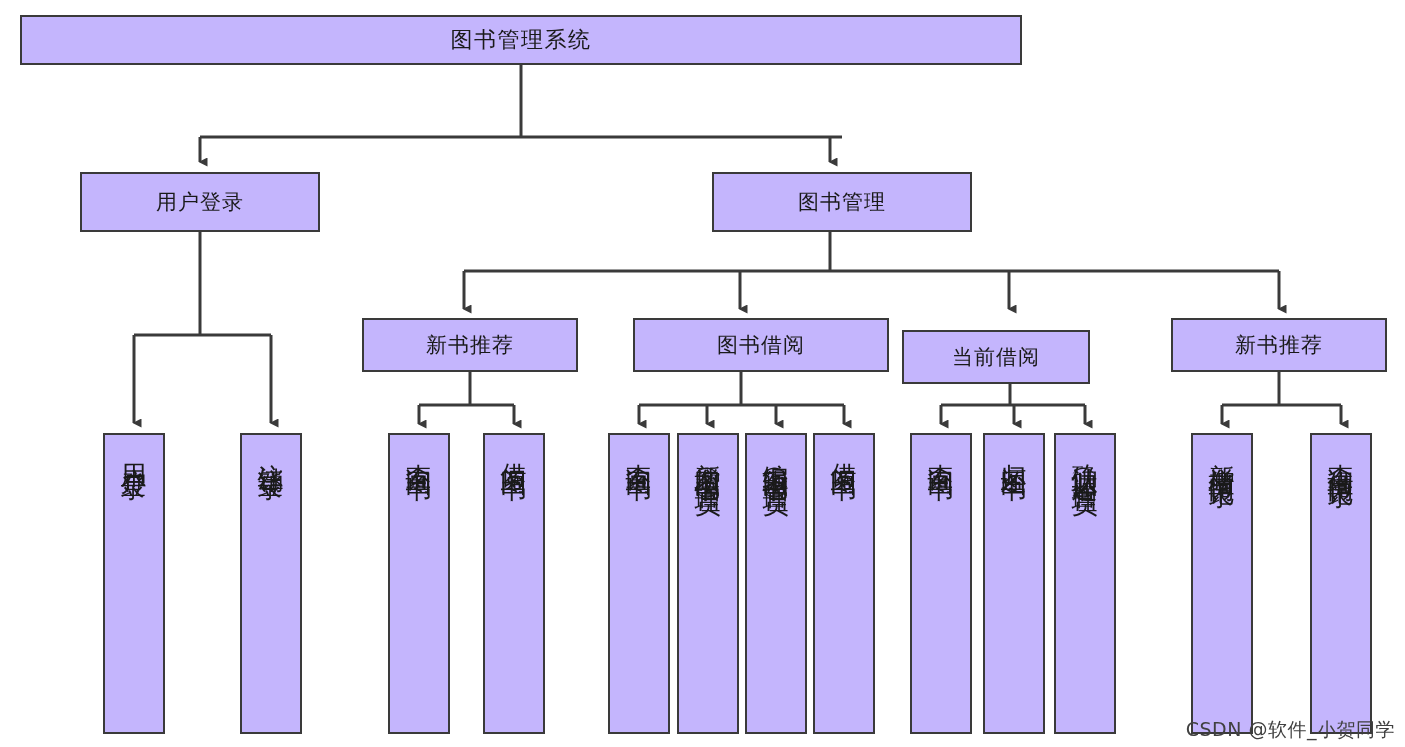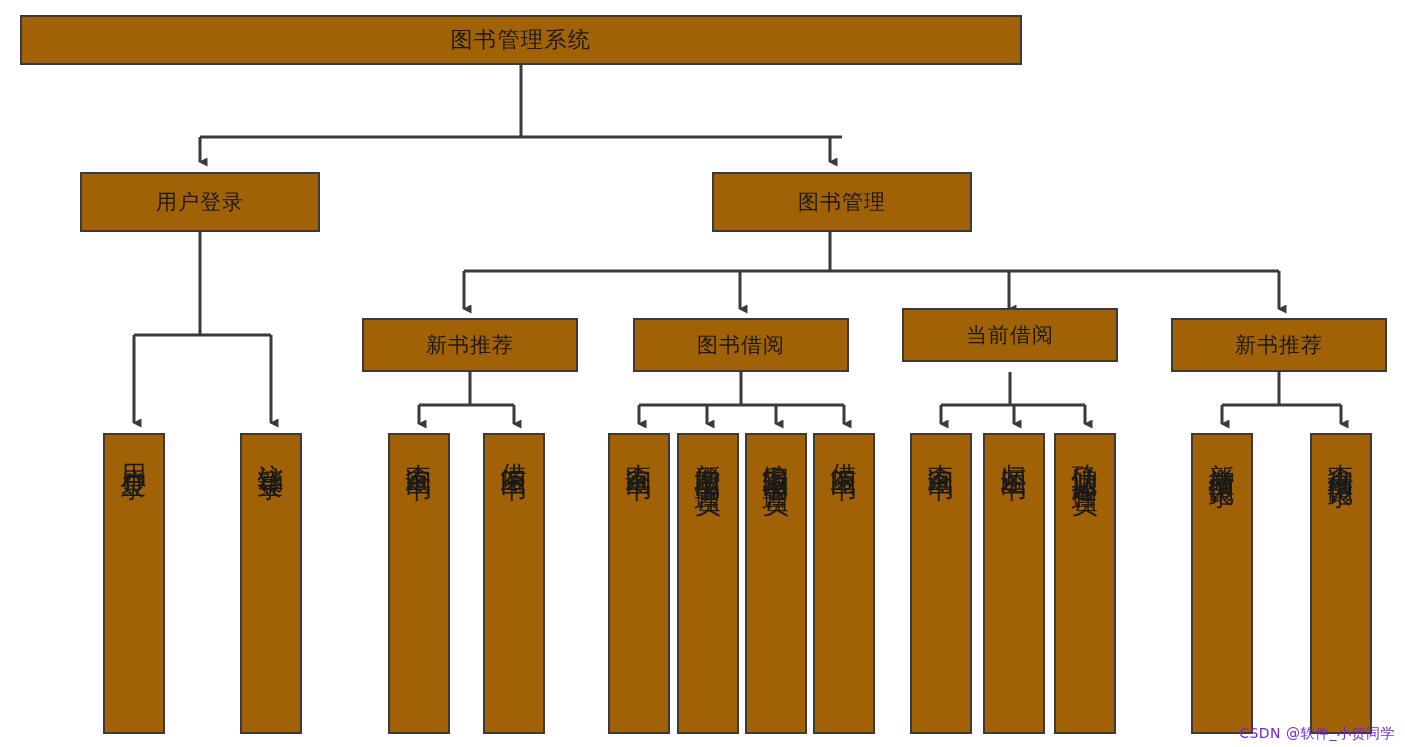--- a/index.html
+++ b/index.html
@@ -10,21 +10,21 @@
     font-family:"DejaVu Sans","Liberation Sans",sans-serif;
     overflow:hidden;
     position:relative;
   }
   #diagram-root{position:absolute;left:0;top:0;width:1405px;height:747px;}
   svg#edges{position:absolute;left:0;top:0;width:1405px;height:747px;pointer-events:none;}
 
   .node{
     position:absolute;
     box-sizing:border-box;
-    background:#a16207;
+    background:#c4b5fd;
     border:2px solid #3a3a3a;
     display:flex;
     align-items:center;
     justify-content:center;
     color:#1a1a1a;
     z-index:2;
   }
   .node .lbl{
     display:block;
     line-height:1.08;
@@ -43,22 +43,22 @@
     text-orientation:upright;
     line-height:1.0;
     letter-spacing:4px;
     white-space:pre;
   }
 
   #watermark{
     position:absolute;
     right:10px;
     bottom:4px;
-    font-size:14px;
-    color:#6d28d9;
+    font-size:19px;
+    color:#404040;
     letter-spacing:0.5px;
     z-index:5;
     white-space:nowrap;
     font-family:"DejaVu Sans","Liberation Sans",sans-serif;
   }
 </style>
 </head>
 <body>
 
 <div id="diagram-root">
@@ -120,24 +120,24 @@
   <div class="node h" style="left: 80px; top: 172px; width: 240px; height: 60px;">
     <span class="lbl">用户登录</span>
   </div>
   <div class="node h" style="left: 712px; top: 172px; width: 260px; height: 60px;">
     <span class="lbl">图书管理</span>
   </div>
 
   <div class="node h" style="left: 362px; top: 318px; width: 216px; height: 54px;">
     <span class="lbl">新书推荐</span>
   </div>
-  <div class="node h" style="left: 633px; top: 318px; width: 216px; height: 54px;">
+  <div class="node h" style="left: 633px; top: 318px; width: 256px; height: 54px;">
     <span class="lbl">图书借阅</span>
   </div>
-  <div class="node h" style="left: 902px; top: 308px; width: 216px; height: 54px;">
+  <div class="node h" style="left: 902px; top: 330px; width: 188px; height: 54px;">
     <span class="lbl">当前借阅</span>
   </div>
   <div class="node h" style="left: 1171px; top: 318px; width: 216px; height: 54px;">
     <span class="lbl">新书推荐</span>
   </div>
 
   <div class="node v" style="left: 103px; top: 433px; width: 62px; height: 301px;">
     <span class="lbl">用户登录</span>
   </div>
   <div class="node v" style="left: 240px; top: 433px; width: 62px; height: 301px;">

